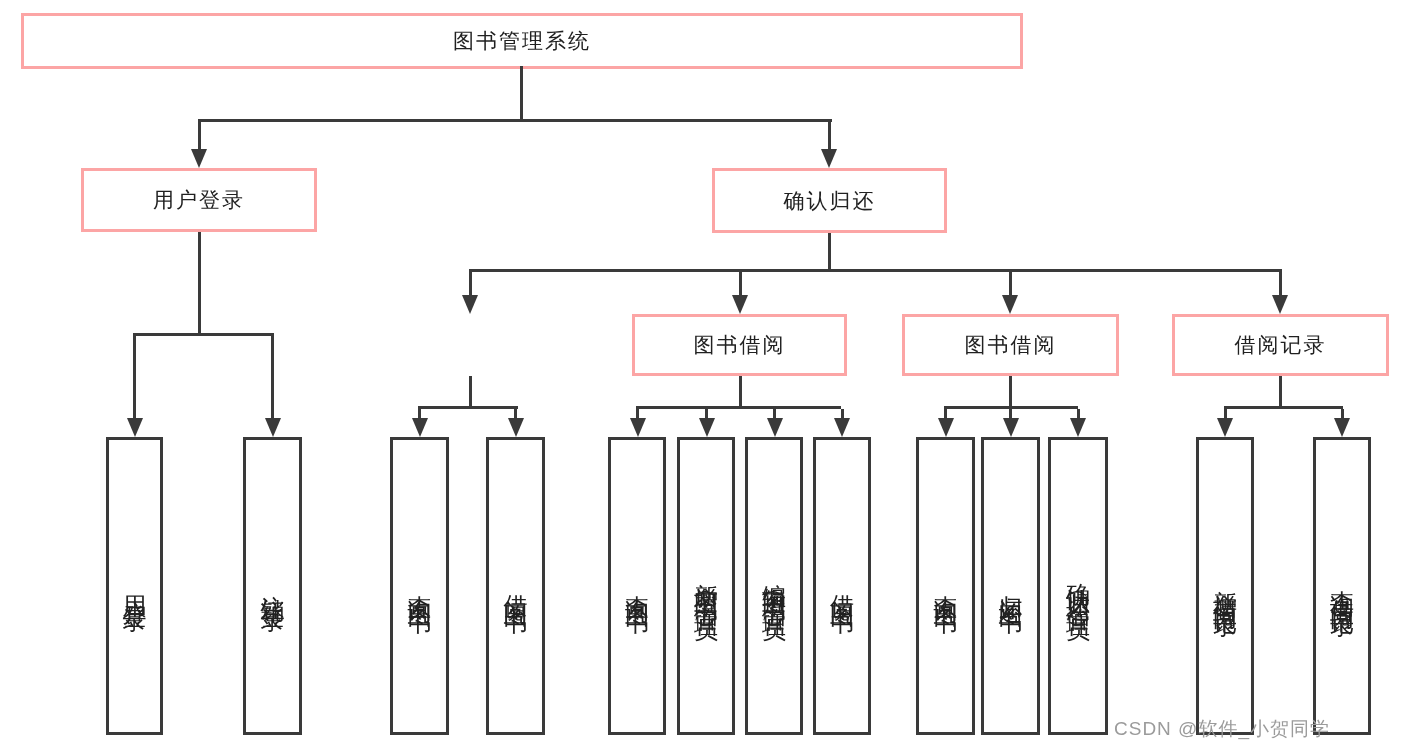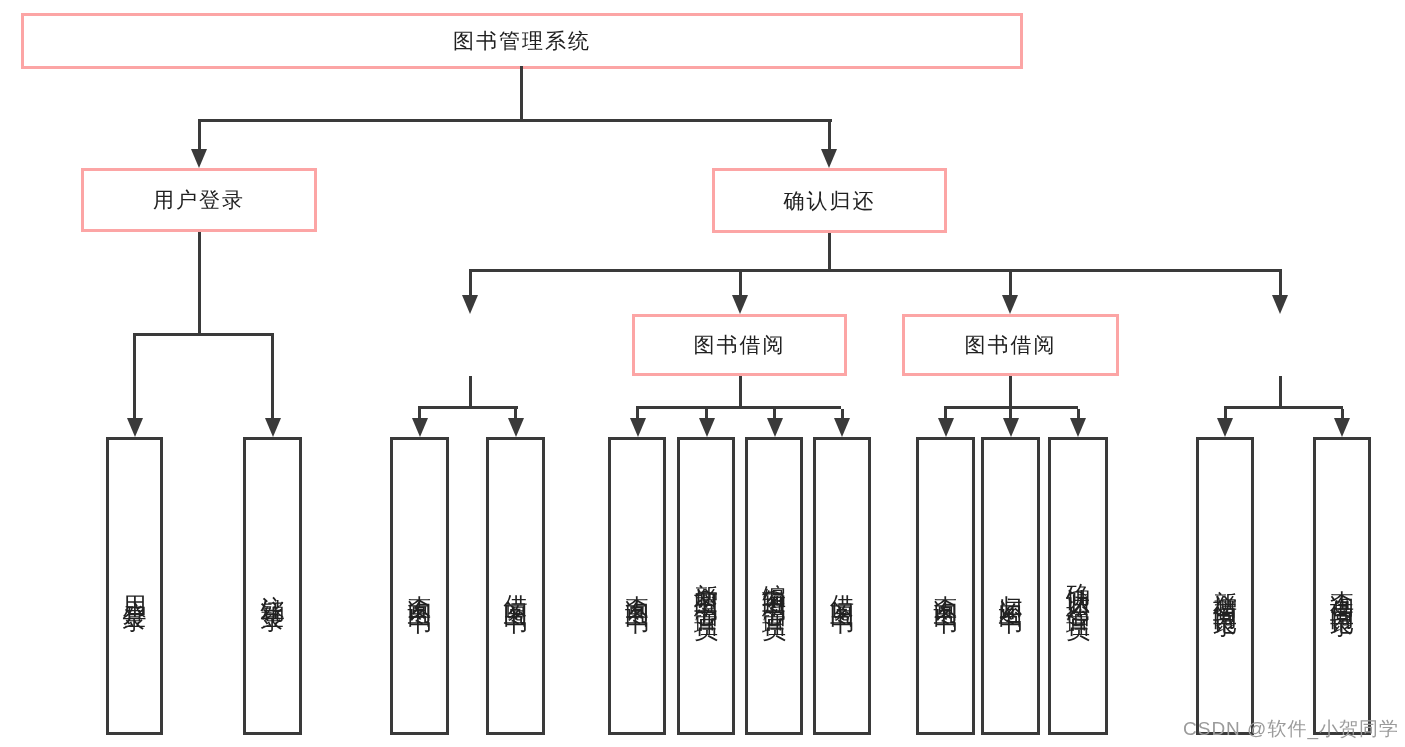--- a/index.html
+++ b/index.html
@@ -41,21 +41,21 @@
   .vline{position:absolute;width:3px;background:#3a3a3a;}
   .hline{position:absolute;height:3px;background:#3a3a3a;}
   .arrow{
     position:absolute;width:0;height:0;
     border-left:8px solid transparent;
     border-right:8px solid transparent;
     border-top:19px solid #3a3a3a;
   }
   .watermark{
     position:absolute;
-    left:1183px;top:716px;
+    left:1114px;top:716px;
     font-size:19px;
     color:#9b9b9b;
     letter-spacing:1px;
     white-space:nowrap;
   }
 </style>
 </head>
 <body>
 
 <div id="stage">
@@ -85,20 +85,21 @@
   <div class="arrow" style="left:462px;top:295px;"></div>
   <div class="vline" style="left:738.5px;top:272px;height:25px;"></div>
   <div class="arrow" style="left:732px;top:295px;"></div>
   <div class="vline" style="left:1008.5px;top:272px;height:25px;"></div>
   <div class="arrow" style="left:1002px;top:295px;"></div>
   <div class="vline" style="left:1278.5px;top:272px;height:25px;"></div>
   <div class="arrow" style="left:1272px;top:295px;"></div>
 
   <div class="hbox" style="left:632px;top:314px;width:215px;height:62px;">图书借阅</div>
   <div class="hbox" style="left:902px;top:314px;width:217px;height:62px;">图书借阅</div>
+  <div class="hbox" style="left:1172px;top:314px;width:217px;height:62px;">借阅记录</div>
 
   <div class="vline" style="left:468.5px;top:376px;height:33px;"></div>
   <div class="hline" style="left:418px;top:406px;width:100px;"></div>
   <div class="vline" style="left:418px;top:409px;height:10px;"></div>
   <div class="arrow" style="left:411.5px;top:418px;"></div>
   <div class="vline" style="left:514px;top:409px;height:10px;"></div>
   <div class="arrow" style="left:507.5px;top:418px;"></div>
 
   <div class="vline" style="left:738.5px;top:376px;height:33px;"></div>
   <div class="hline" style="left:636px;top:406px;width:205px;"></div>

